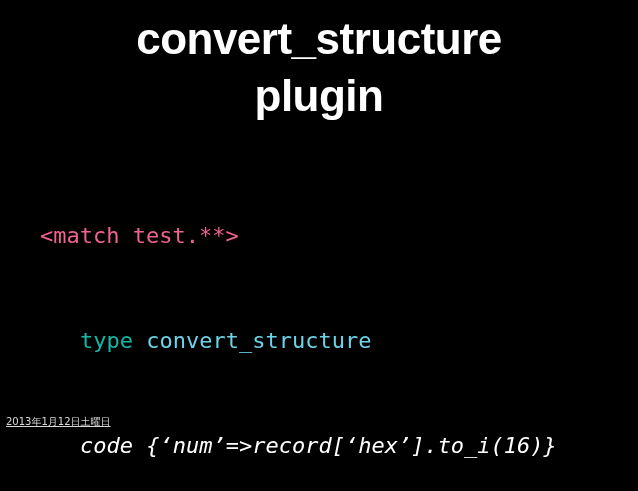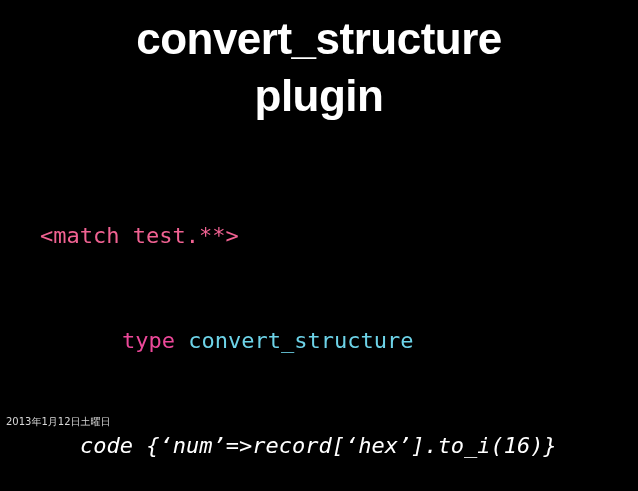--- a/index.html
+++ b/index.html
@@ -42,32 +42,33 @@
     font-size: 22px;
     line-height: 35px;
     white-space: pre;
     color: #ffffff;
   }
   .ln {
     display: block;
     height: 35px;
   }
   .tag   { color: #f06292; text-align: center; }
-  .key   { color: #ec4899; margin-left: 42px; }
+  .key   { color: #14b8a6; }
   .val   { color: #6dd3e8; }
   .plain { color: #ffffff; font-style: italic; }
   .ind1 { display: inline-block; width: 40px; }
   #footer {
     position: absolute;
     left: 6px;
     bottom: 5px;
     color: #d8d8d8;
     font-family: "DejaVu Sans", sans-serif;
     font-size: 10px;
     line-height: 12px;
+    text-decoration: underline;
   }
 </style>
 </head>
 <body>
 
 <div id="slide">
 
   <div id="title">
     <div>convert_structure</div>
     <div>plugin</div>

